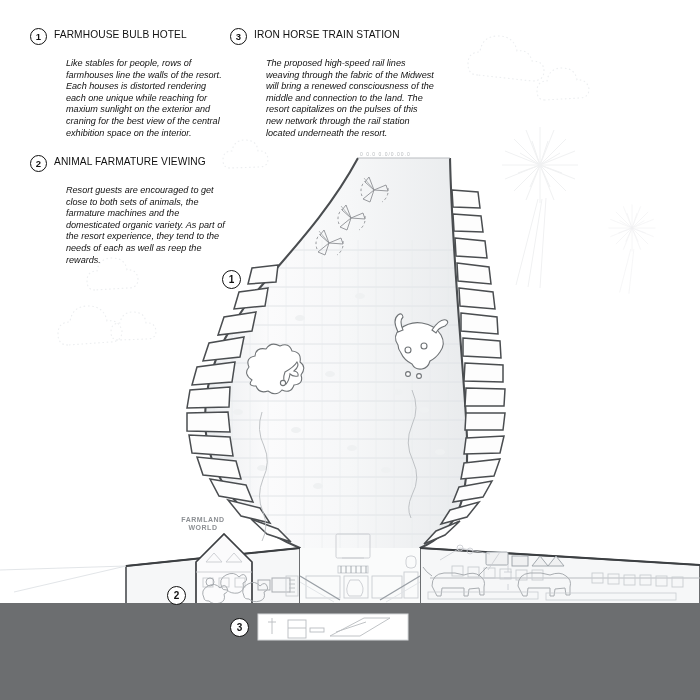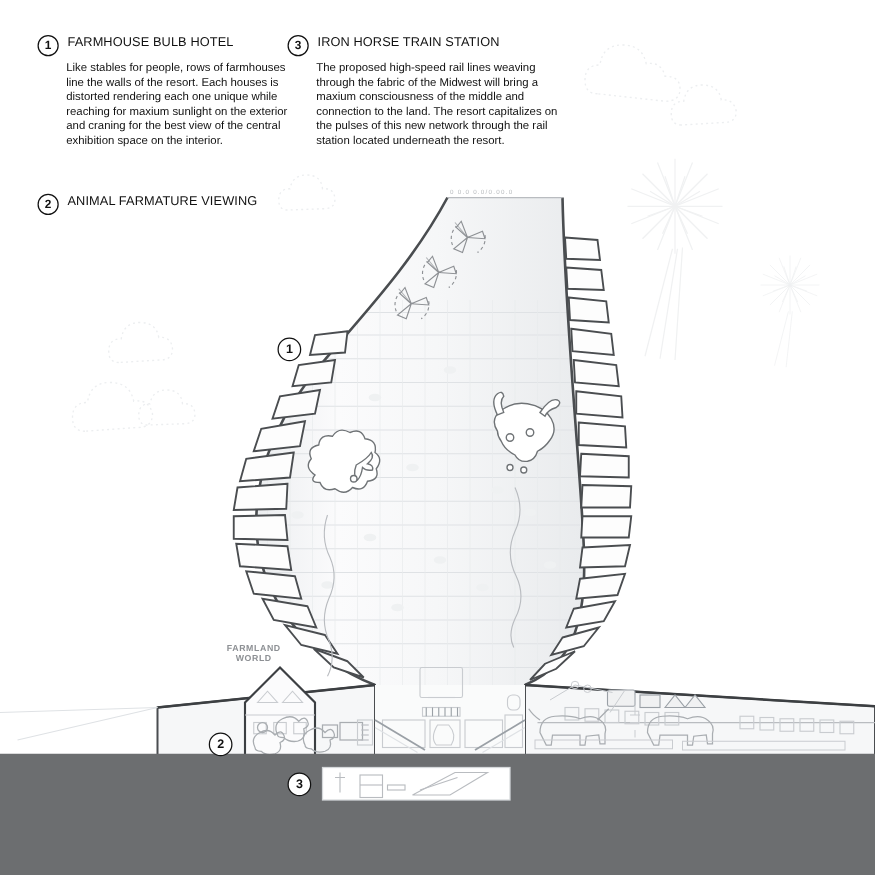--- a/index.html
+++ b/index.html
@@ -13,21 +13,21 @@
   .badge{
     width:15px;height:15px;border:1.3px solid #111;border-radius:50%;
     display:flex;align-items:center;justify-content:center;
     font-size:9.5px;font-weight:700;line-height:1;flex:0 0 auto;
     background:#fff;color:#111;
   }
   .note-title{font-size:10.2px;font-weight:400;letter-spacing:.1px;
               text-transform:uppercase;padding-top:1px;white-space:nowrap;}
   .note-body{font-size:9.1px;line-height:11.6px;margin-top:4px;
              margin-left:23px;max-width:186px;}
-  .note-body p{margin:0;}
+  .note-body p{margin:13px;font-style:italic;}
 
   
   .marker{
     position:absolute;width:17px;height:17px;border-radius:50%;
     border:1.4px solid #111;background:#fff;
     display:flex;align-items:center;justify-content:center;
     font-size:10px;font-weight:700;line-height:1;z-index:40;
   }
   .marker.on-dark{border-color:#111;background:#fff;}
 
@@ -428,28 +428,31 @@
       <p>Like stables for people, rows of farmhouses line the walls of the resort. Each houses is distorted rendering each one unique while reaching for maxium sunlight on the exterior and  craning for the best view of the central exhibition space on the interior.</p>
     </div>
   </div>
 
   <div class="note" style="left:230px;top:28px;">
     <div class="note-head">
       <div class="badge">3</div>
       <div class="note-title">IRON HORSE TRAIN STATION</div>
     </div>
     <div class="note-body" style="max-width:196px;">
-      <p>The proposed high-speed rail lines weaving through the fabric of the Midwest will bring a maxium consciousness of the middle and connection to the land. The resort capitalizes on the pulses of this new network through the rail station located underneath the resort.</p>
+      <p>The proposed high-speed rail lines weaving through the fabric of the Midwest will bring a renewed consciousness of the middle and connection to the land. The resort capitalizes on the pulses of this new network through the rail station located underneath the resort.</p>
     </div>
   </div>
 
   <div class="note" style="left:30px;top:155px;">
     <div class="note-head">
       <div class="badge">2</div>
       <div class="note-title">ANIMAL FARMATURE VIEWING</div>
     </div>
+    <div class="note-body">
+      <p>Resort guests are encouraged to get close to both sets of animals, the farmature machines and the domesticated organic variety. As part of the resort experience, they tend to the needs of each  as well as reep the rewards.</p>
+    </div>
   </div>
 
   <div class="marker" style="left:222px;top:270px;">1</div>
   <div class="marker" style="left:167px;top:586px;">2</div>
   <div class="marker on-dark" style="left:230px;top:618px;">3</div>
 
 </div>
 
 </body></html>

